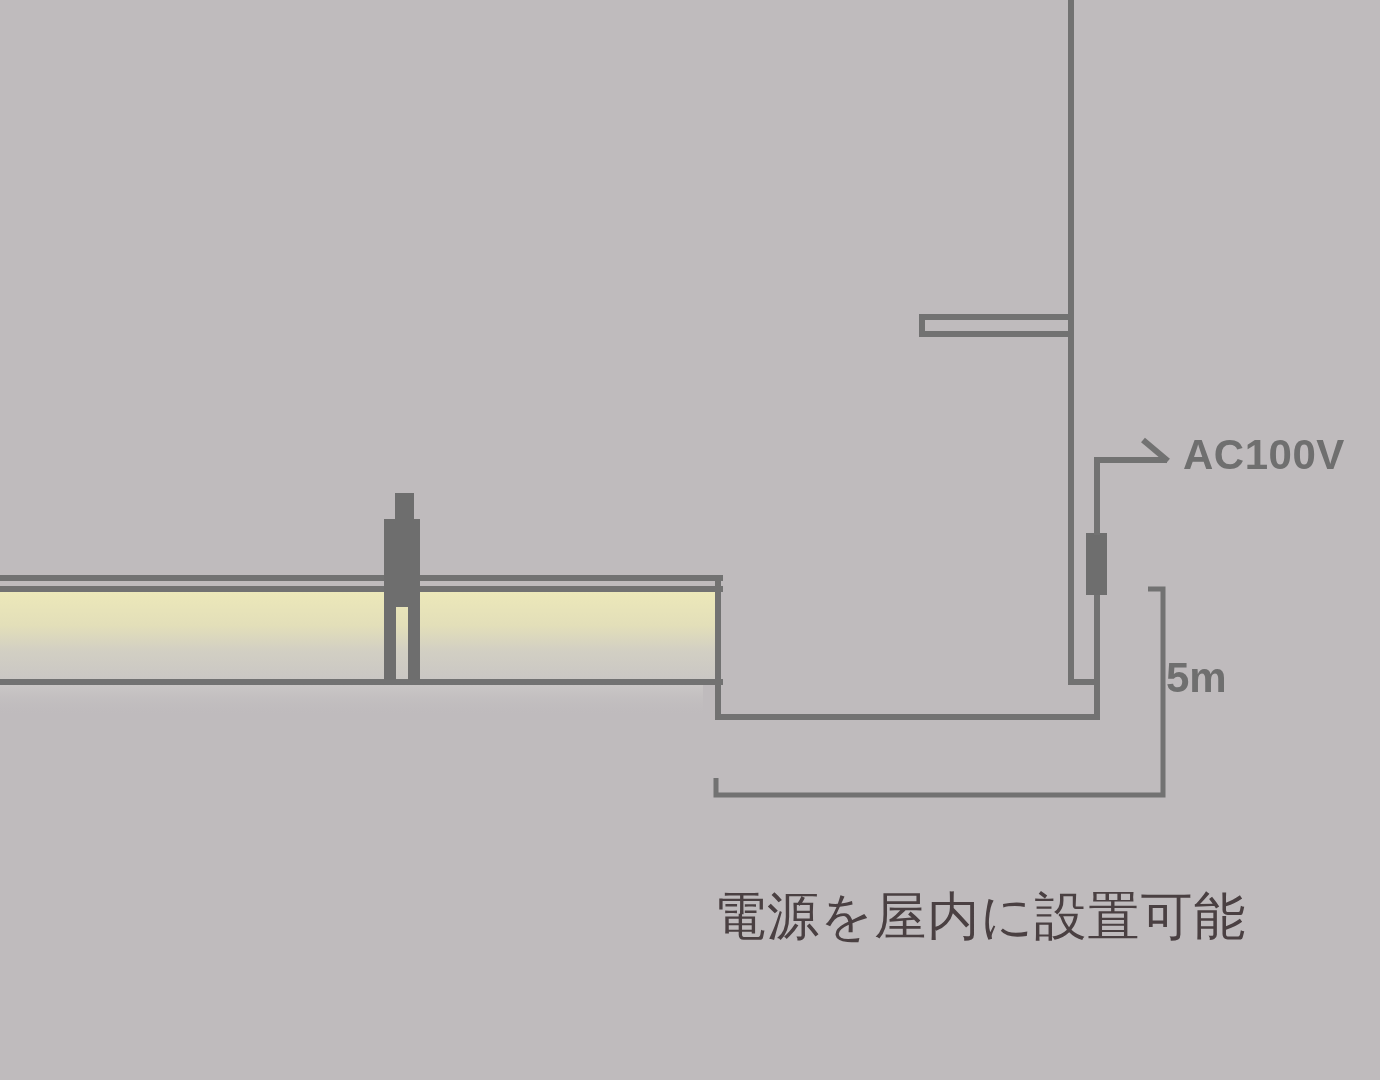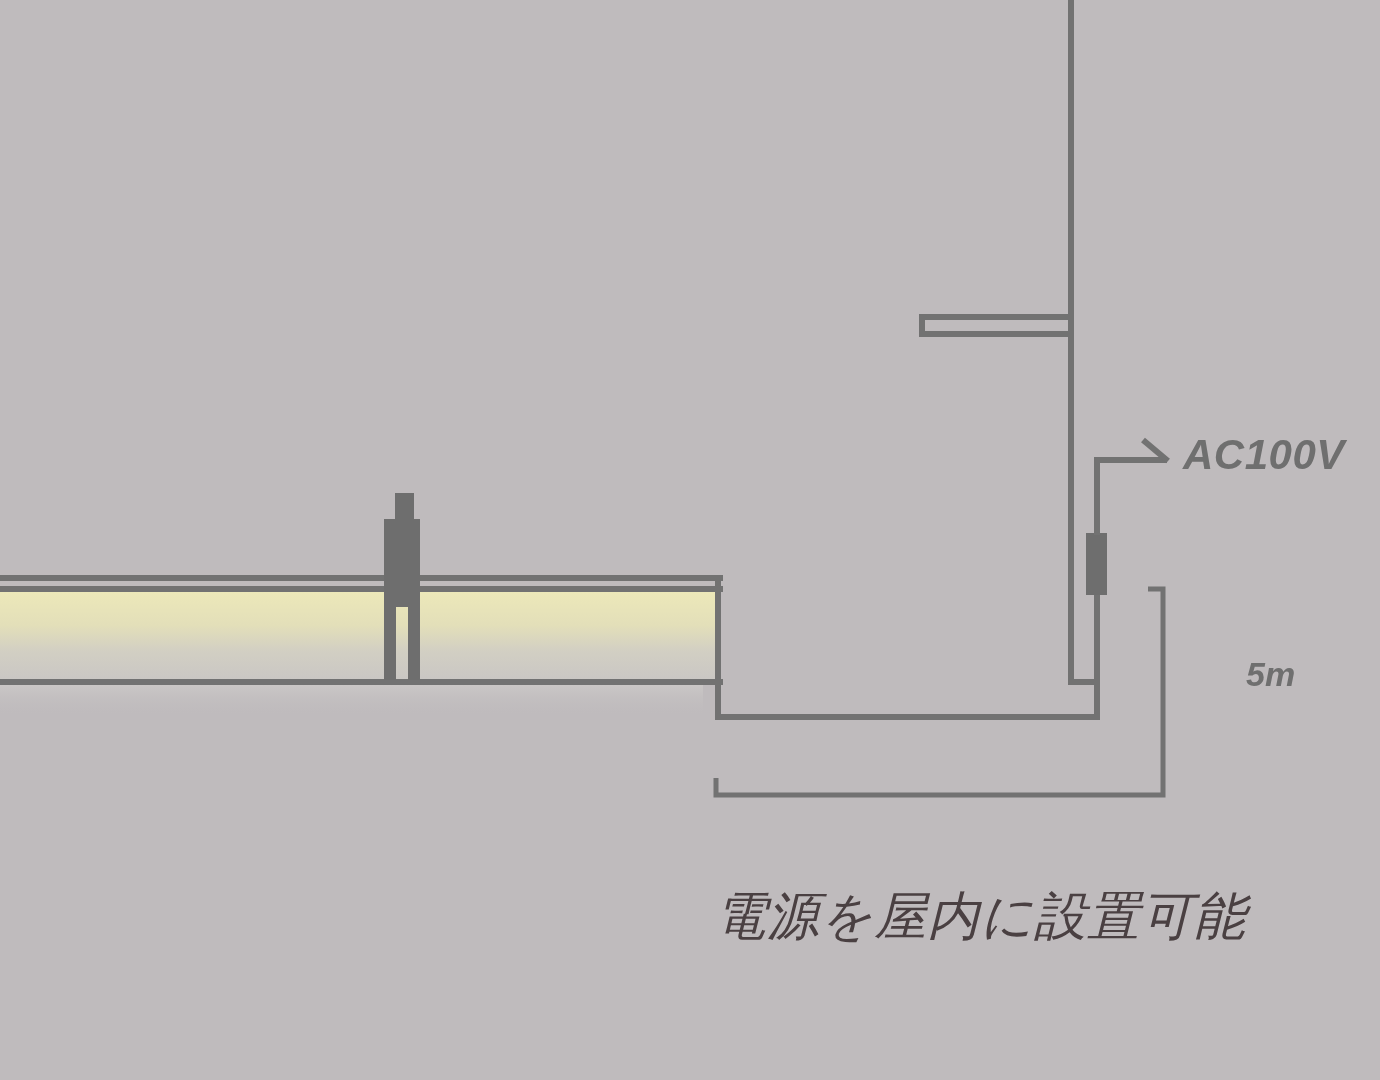--- a/index.html
+++ b/index.html
@@ -9,21 +9,20 @@
   }
   body {
     font-family: "Liberation Sans", sans-serif;
   }
   #stage {
     position: relative;
     width: 1380px;
     height: 998px;
     background: #bfbbbd;
     overflow: hidden;
-    font-style: italic;
   }
   #stage svg {
     position: absolute;
     left: 0;
     top: 0;
     display: block;
   }
   .label {
     position: absolute;
     color: #6f6f6f;
@@ -31,23 +30,23 @@
     white-space: nowrap;
     line-height: 1;
   }
   #ac-label {
     left: 1183px;
     top: 434px;
     font-size: 42px;
     letter-spacing: 0.5px;
   }
   #dim-label {
-    left: 1246px;
+    left: 1166px;
     top: 657px;
-    font-size: 34px;
+    font-size: 42px;
   }
   #caption {
     position: absolute;
     left: 714px;
     top: 890px;
     font-size: 52px;
     color: #4a4042;
     font-weight: normal;
     white-space: nowrap;
     letter-spacing: 1px;

